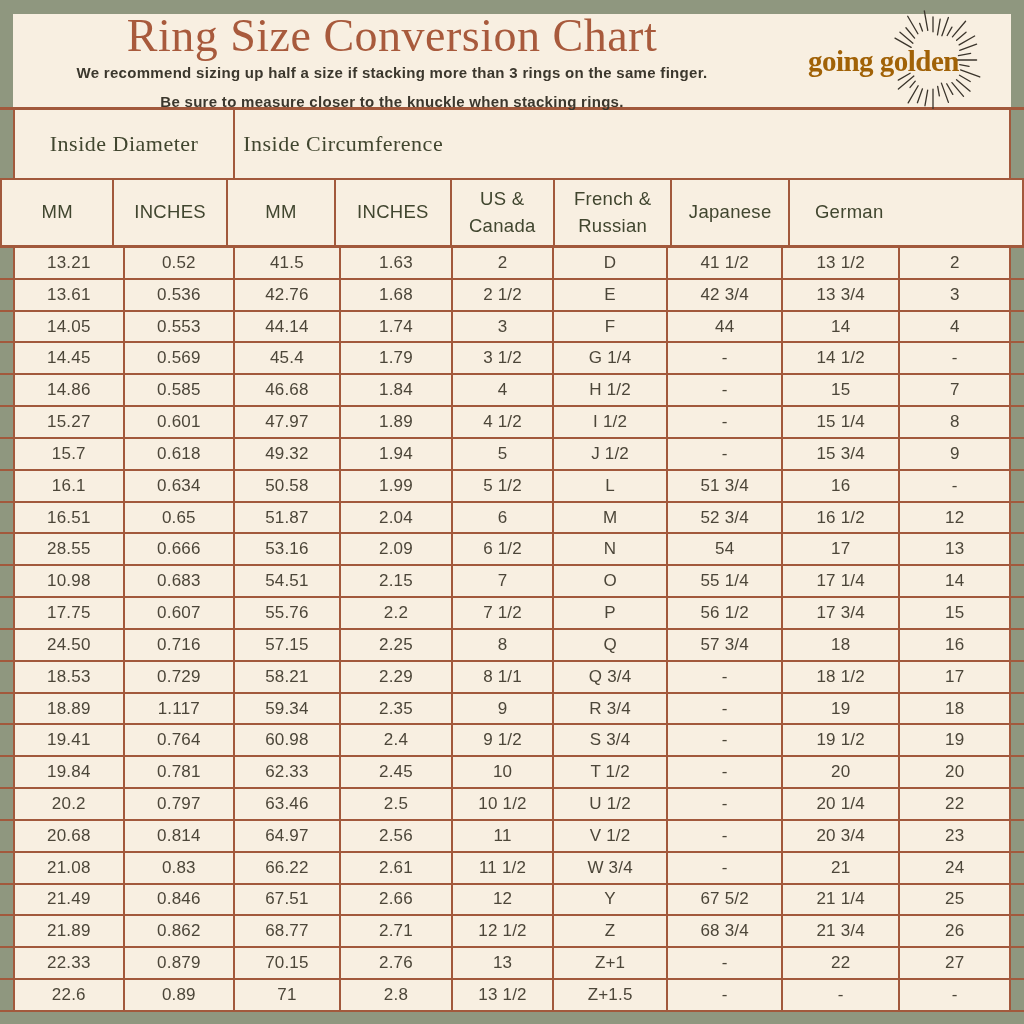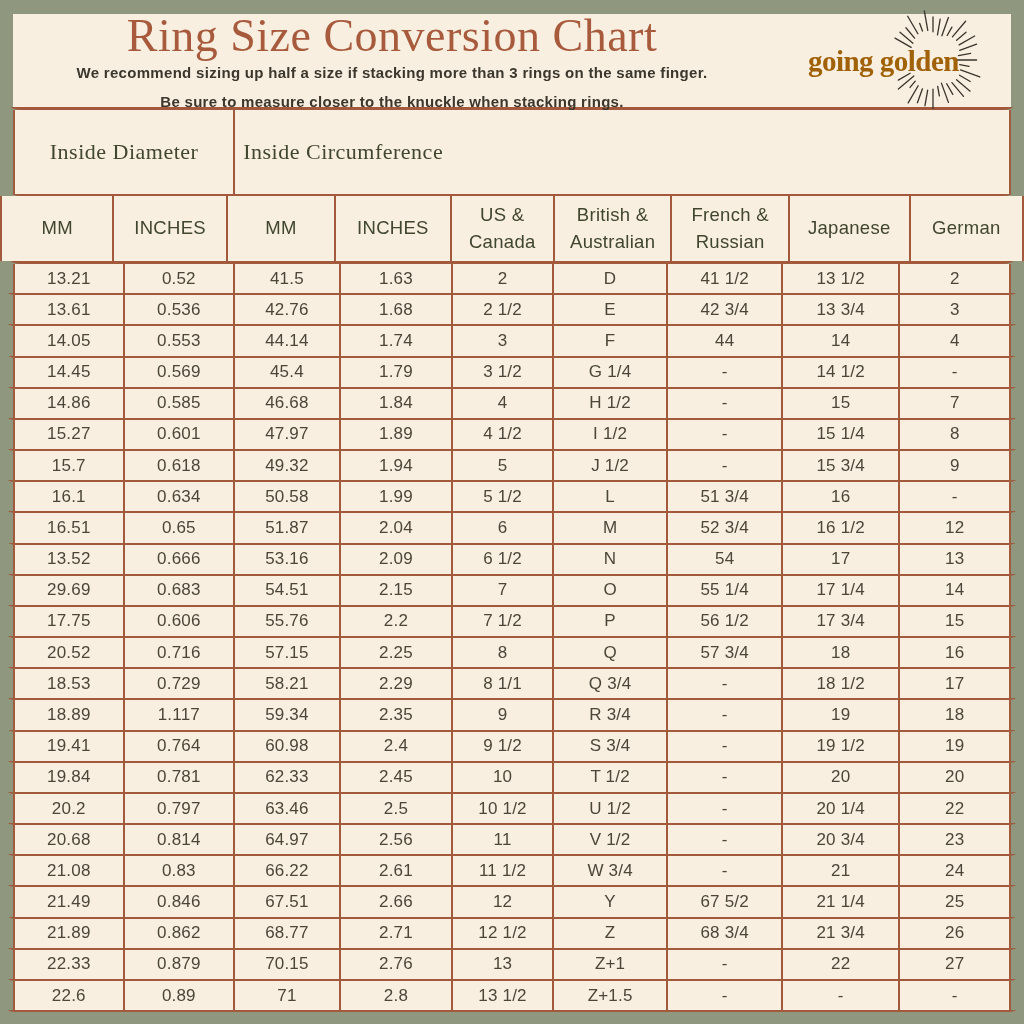--- a/index.html
+++ b/index.html
@@ -10,38 +10,38 @@
     --dark:#3b372d;
     --tabletext:#4c4639;
     --headgreen:#41462f;
   }
   *{margin:0;padding:0;box-sizing:border-box;}
   html,body{width:1024px;height:1024px;}
   body{font-family:"Liberation Sans",sans-serif;background:var(--green);overflow:hidden;}
   .page{width:1024px;height:1024px;display:flex;flex-direction:column;background:var(--green);}
   .top-strip{height:14px;flex:none;background:var(--green);}
   .bottom-strip{height:12px;flex:none;background:var(--green);}
-  .row{display:flex;width:100%;flex:none;border-radius:21px;}
+  .row{display:flex;width:100%;flex:none;}
   .spacer{width:13px;flex:none;background:var(--green);}
   
   .title-row{height:96px;border-bottom:3px solid var(--brown);}
   .title-content{flex:1;background:var(--cream);display:flex;align-items:stretch;}
   .title-block{flex:1;display:flex;flex-direction:column;align-items:center;justify-content:center;padding-top:2px;}
   .page-title{font-family:"Liberation Serif",serif;font-size:46px;line-height:1.0;color:var(--terracotta);letter-spacing:0.5px;white-space:nowrap;}
   .subtitle{font-size:15px;font-weight:bold;color:var(--dark);letter-spacing:0.3px;margin-top:5px;}
   .subtitle.l2{margin-top:12px;}
   .logo{position:relative;width:240px;flex:none;}
   .logo-text{position:absolute;right:52px;top:50%;transform:translateY(-50%);font-family:"Liberation Serif",serif;font-weight:bold;font-size:29px;letter-spacing:-0.5px;color:#a16207;white-space:nowrap;z-index:1;}
   .burst{position:absolute;right:22px;top:-10px;}
   
   .cells{flex:1;background:var(--cream);border-left:2px solid var(--brown);border-right:2px solid var(--brown);
          display:grid;grid-template-columns:108fr 111fr 106fr 113fr 101fr 115fr 115fr 118fr 111fr;}
   .cell{display:flex;align-items:center;justify-content:center;text-align:center;border-left:2px solid var(--brown);min-width:0;padding:0 4px;}
   .cell.c0{border-left:none;}
-  .group-row{height:86px;border-bottom:2px solid var(--brown);}
+  .group-row{height:70px;border-bottom:2px solid var(--brown);}
   .group-cell{font-family:"Liberation Serif",serif;font-size:22px;color:var(--headgreen);letter-spacing:0.5px;}
   .sp2{grid-column:span 2;}
   .sp5{grid-column:span 5;}
   .subhead-row{height:68px;border-bottom:3px solid var(--brown);flex-direction:column;}
   .subhead-cell{font-size:18.5px;color:var(--headgreen);line-height:1.45;letter-spacing:0.3px;}
   .data-row{flex:1 1 0;border-bottom:2px solid var(--brown);}
   .data-row .cell{font-size:17px;color:var(--tabletext);letter-spacing:0.2px;}
 </style>
 </head>
 <body>
@@ -110,21 +110,20 @@
   </div>
 
   <div class="row subhead-row">
     <div class="spacer"></div>
     <div class="cells" id="subhead-cells">
         <div class="cell subhead-cell c0">MM</div>
         <div class="cell subhead-cell">INCHES</div>
         <div class="cell subhead-cell">MM</div>
         <div class="cell subhead-cell">INCHES</div>
         <div class="cell subhead-cell">US &amp; Canada</div>
-        <div class="cell subhead-cell">British &amp; Australian</div>
         <div class="cell subhead-cell">French &amp; Russian</div>
         <div class="cell subhead-cell">Japanese</div>
         <div class="cell subhead-cell">German</div>
       </div>
     <div class="spacer"></div>
   </div>
 
   <div id="data-rows" style="display:contents"><div class="row data-row">
         <div class="spacer"></div>
         <div class="cells">
@@ -247,63 +246,63 @@
           <div class="cell">6</div>
           <div class="cell">M</div>
           <div class="cell">52 3/4</div>
           <div class="cell">16 1/2</div>
           <div class="cell">12</div>
         </div>
         <div class="spacer"></div>
       </div><div class="row data-row">
         <div class="spacer"></div>
         <div class="cells">
-          <div class="cell c0">13.52</div>
+          <div class="cell c0">28.55</div>
           <div class="cell">0.666</div>
           <div class="cell">53.16</div>
           <div class="cell">2.09</div>
           <div class="cell">6 1/2</div>
           <div class="cell">N</div>
           <div class="cell">54</div>
           <div class="cell">17</div>
           <div class="cell">13</div>
         </div>
         <div class="spacer"></div>
       </div><div class="row data-row">
         <div class="spacer"></div>
         <div class="cells">
-          <div class="cell c0">29.69</div>
+          <div class="cell c0">10.98</div>
           <div class="cell">0.683</div>
           <div class="cell">54.51</div>
           <div class="cell">2.15</div>
           <div class="cell">7</div>
           <div class="cell">O</div>
           <div class="cell">55 1/4</div>
           <div class="cell">17 1/4</div>
           <div class="cell">14</div>
         </div>
         <div class="spacer"></div>
       </div><div class="row data-row">
         <div class="spacer"></div>
         <div class="cells">
           <div class="cell c0">17.75</div>
-          <div class="cell">0.606</div>
+          <div class="cell">0.607</div>
           <div class="cell">55.76</div>
           <div class="cell">2.2</div>
           <div class="cell">7 1/2</div>
           <div class="cell">P</div>
           <div class="cell">56 1/2</div>
           <div class="cell">17 3/4</div>
           <div class="cell">15</div>
         </div>
         <div class="spacer"></div>
       </div><div class="row data-row">
         <div class="spacer"></div>
         <div class="cells">
-          <div class="cell c0">20.52</div>
+          <div class="cell c0">24.50</div>
           <div class="cell">0.716</div>
           <div class="cell">57.15</div>
           <div class="cell">2.25</div>
           <div class="cell">8</div>
           <div class="cell">Q</div>
           <div class="cell">57 3/4</div>
           <div class="cell">18</div>
           <div class="cell">16</div>
         </div>
         <div class="spacer"></div>

